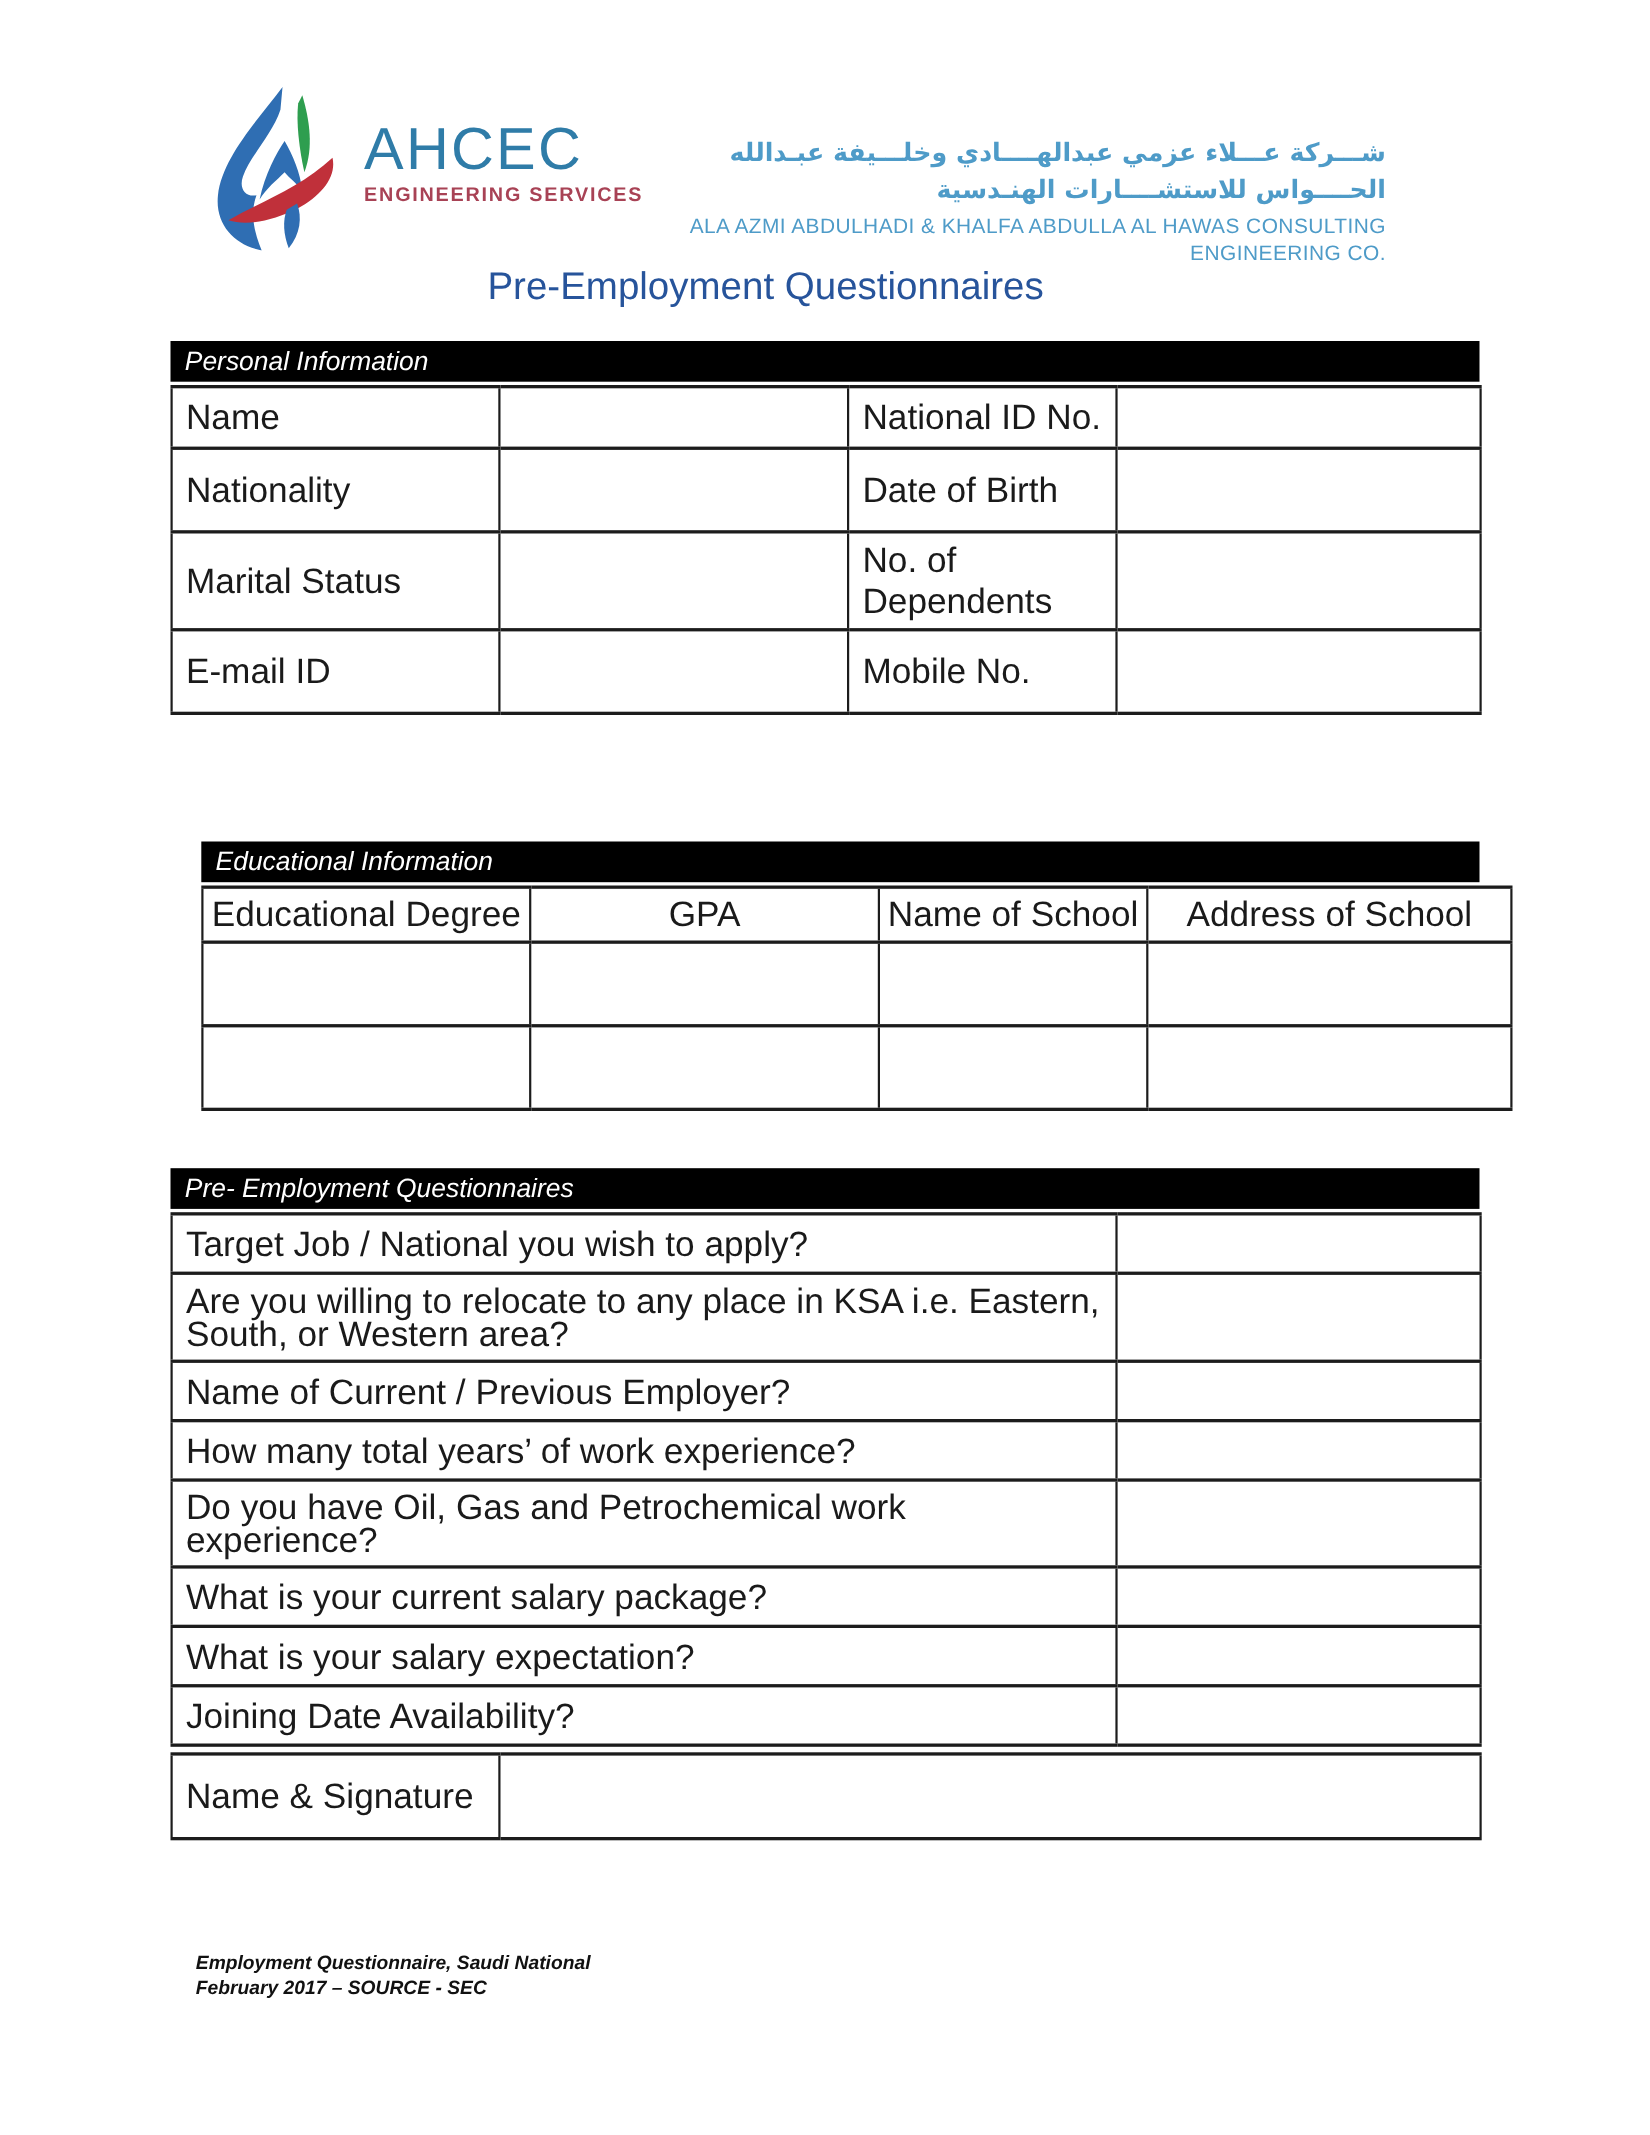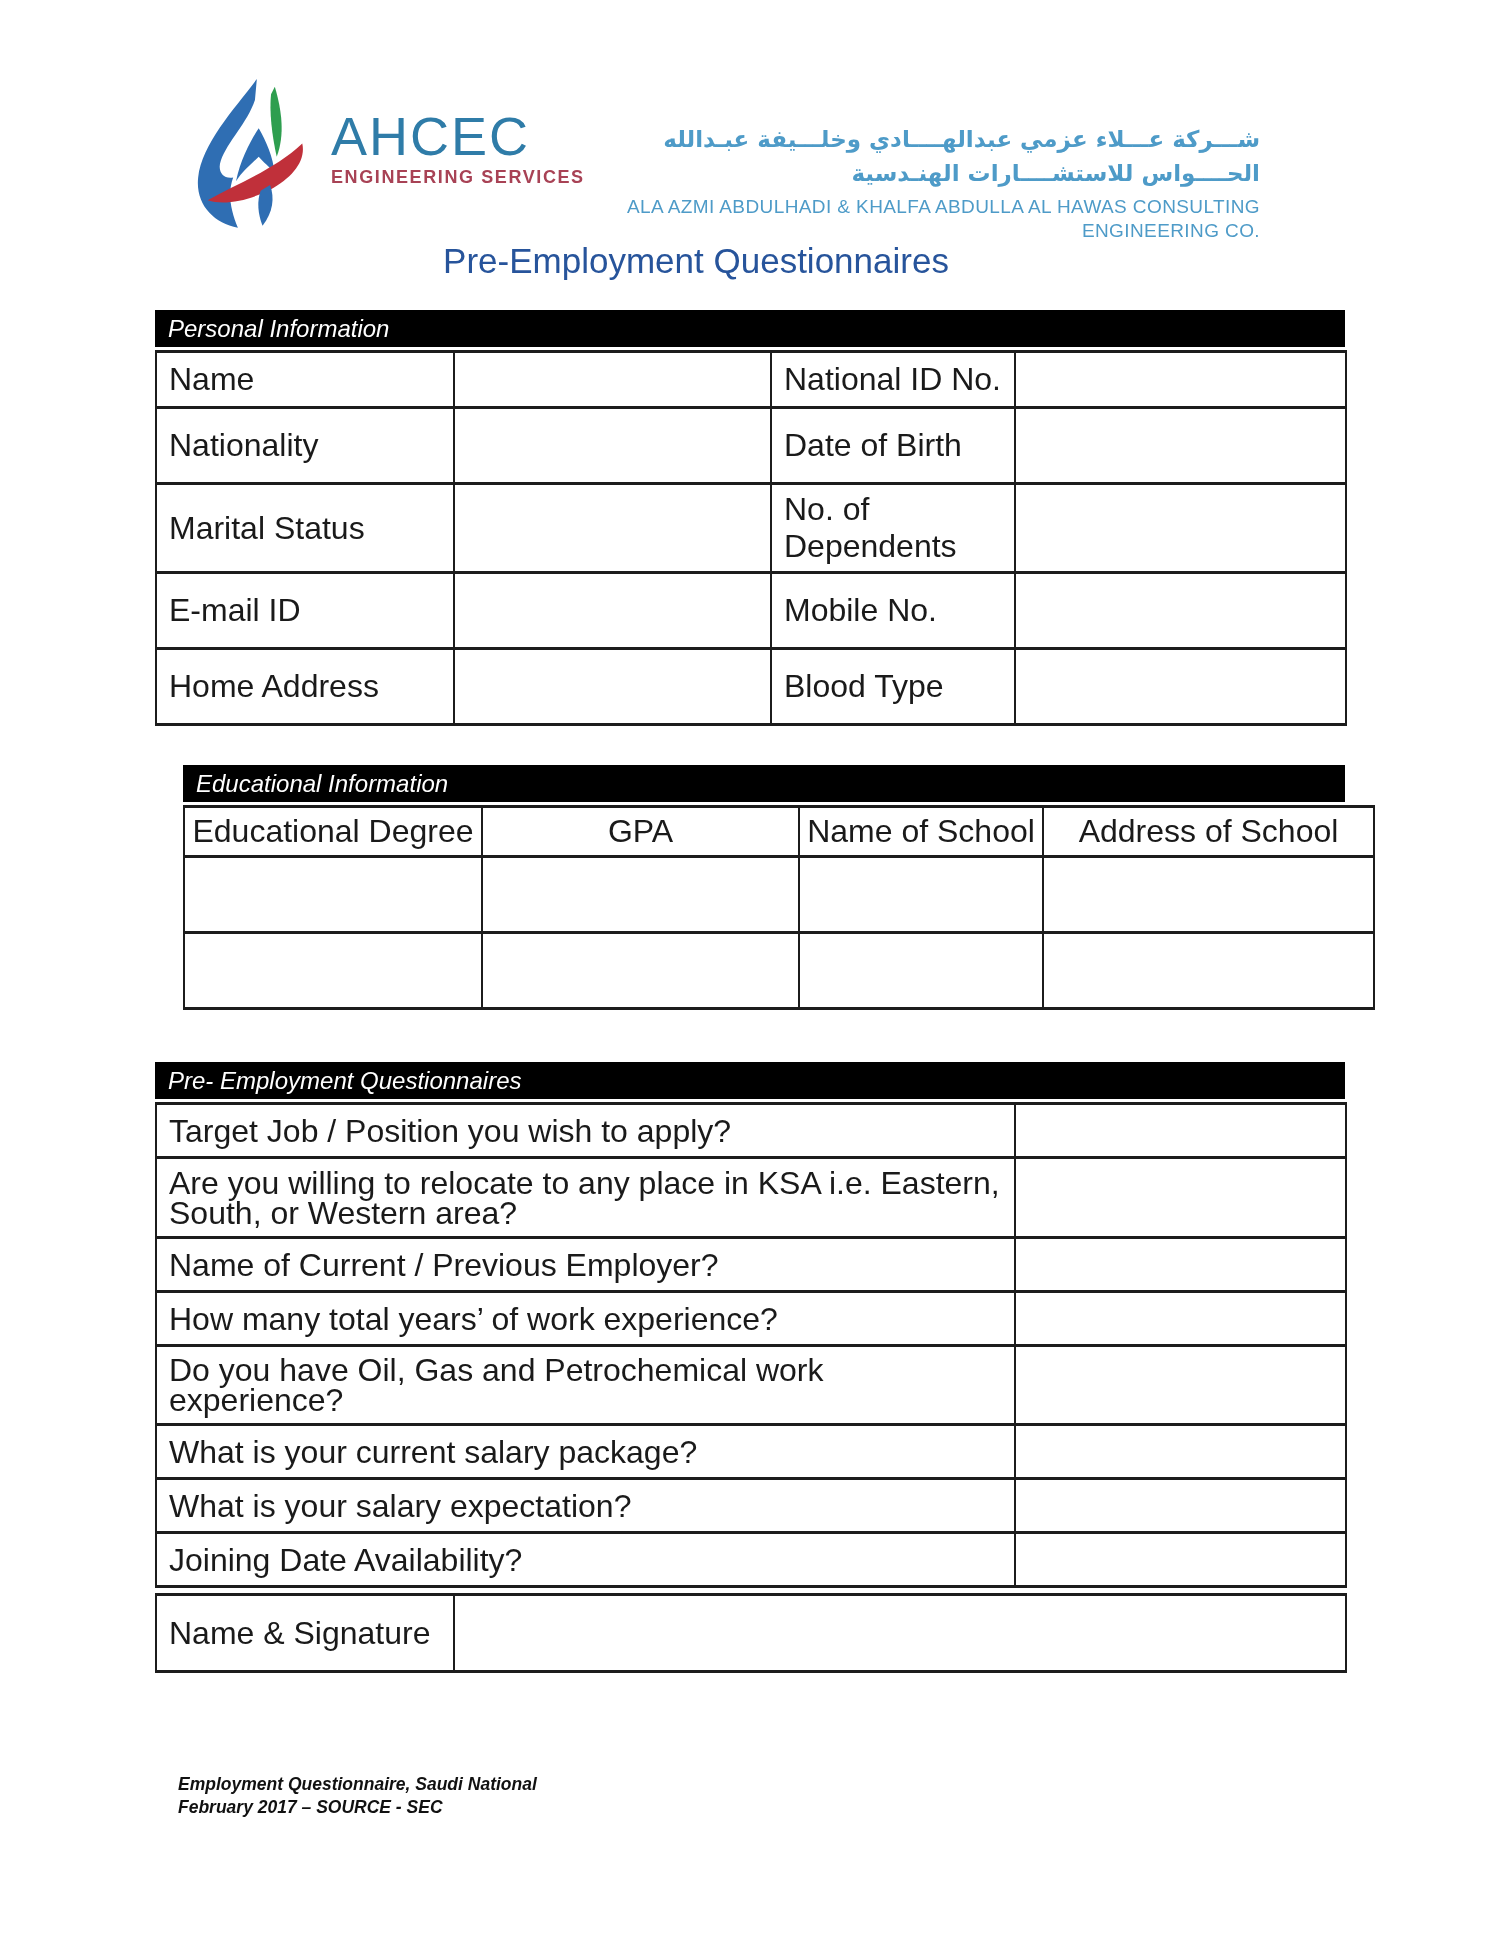--- a/index.html
+++ b/index.html
@@ -104,26 +104,20 @@
         <td class="val"></td>
         <td class="lbl">No. of Dependents</td>
         <td class="val"></td>
       </tr>
       <tr class="h76">
         <td class="lbl">E-mail ID</td>
         <td class="val"></td>
         <td class="lbl">Mobile No.</td>
         <td class="val"></td>
       </tr>
-      <tr class="h76">
-        <td class="lbl">Home Address</td>
-        <td class="val"></td>
-        <td class="lbl">Blood Type</td>
-        <td class="val"></td>
-      </tr>
     </tbody>
       </table>
   </div>
 
   <div class="section sec-education">
     <div class="section-bar">Educational Information</div>
     <table>
       <colgroup>
           <col style="width:298px">
           <col style="width:317px">
@@ -155,21 +149,21 @@
 
   <div class="section sec-questionnaire">
     <div class="section-bar">Pre- Employment Questionnaires</div>
     <table>
       <colgroup>
           <col style="width:859px">
           <col style="width:331px">
         </colgroup>
       <tbody>
           <tr class="h54">
-        <td class="q">Target Job / Position you wish to apply?</td>
+        <td class="q">Target Job / National you wish to apply?</td>
         <td class="val"></td>
       </tr>
       <tr class="h80">
         <td class="q">Are you willing to relocate to any place in KSA i.e. Eastern, South, or Western area?</td>
         <td class="val"></td>
       </tr>
       <tr class="h54">
         <td class="q">Name of Current / Previous Employer?</td>
         <td class="val"></td>
       </tr>

